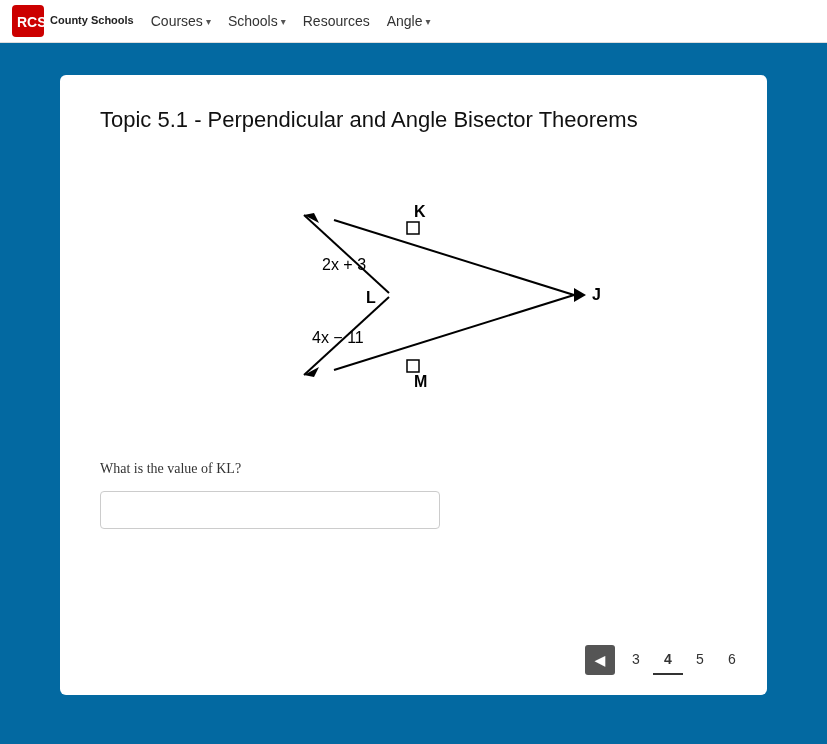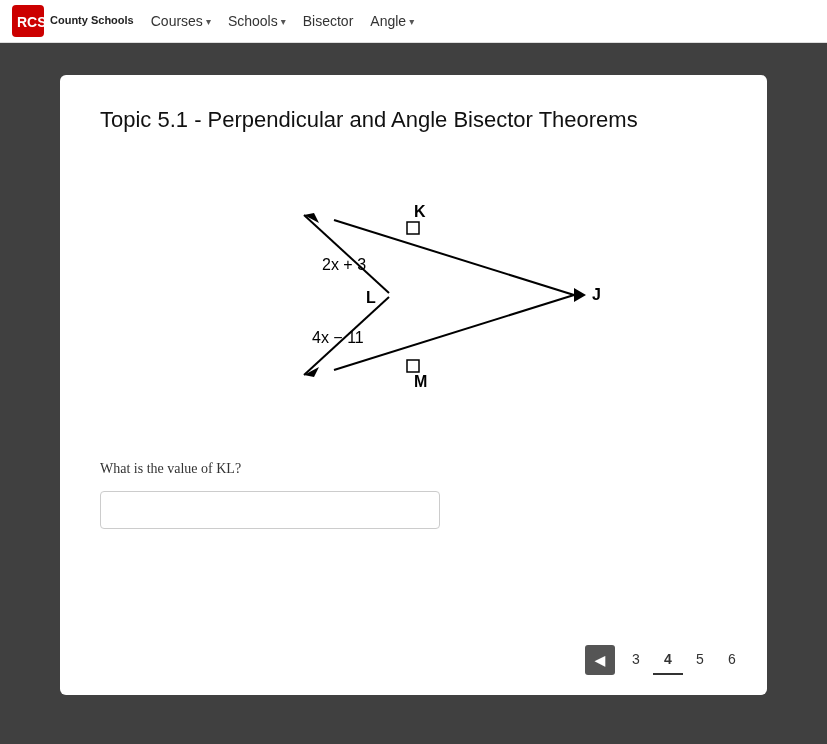--- a/index.html
+++ b/index.html
@@ -36,21 +36,21 @@
       cursor: pointer;
       display: flex;
       align-items: center;
       gap: 3px;
     }
     .chevron { font-size: 10px; color: #555; }
 
     
     .main-content {
       padding: 32px 60px;
-      background: #404040;
+      background: #0369a1;
       min-height: calc(744px - 43px);
     }
     .card {
       background: #fff;
       border-radius: 6px;
       padding: 32px 40px 40px 40px;
       max-width: 760px;
       min-height: 620px;
       position: relative;
     }
@@ -140,21 +140,21 @@
 
   <div class="nav-item">
     <span>Courses</span>
     <span class="chevron">▾</span>
   </div>
   <div class="nav-item">
     <span>Schools</span>
     <span class="chevron">▾</span>
   </div>
   <div class="nav-item">
-    <span>Bisector</span>
+    <span>Resources</span>
   </div>
   <div class="nav-item">
     <span>Angle</span>
     <span class="chevron">▾</span>
   </div>
 </nav>
 
 <div class="main-content">
   <div class="card">
 

